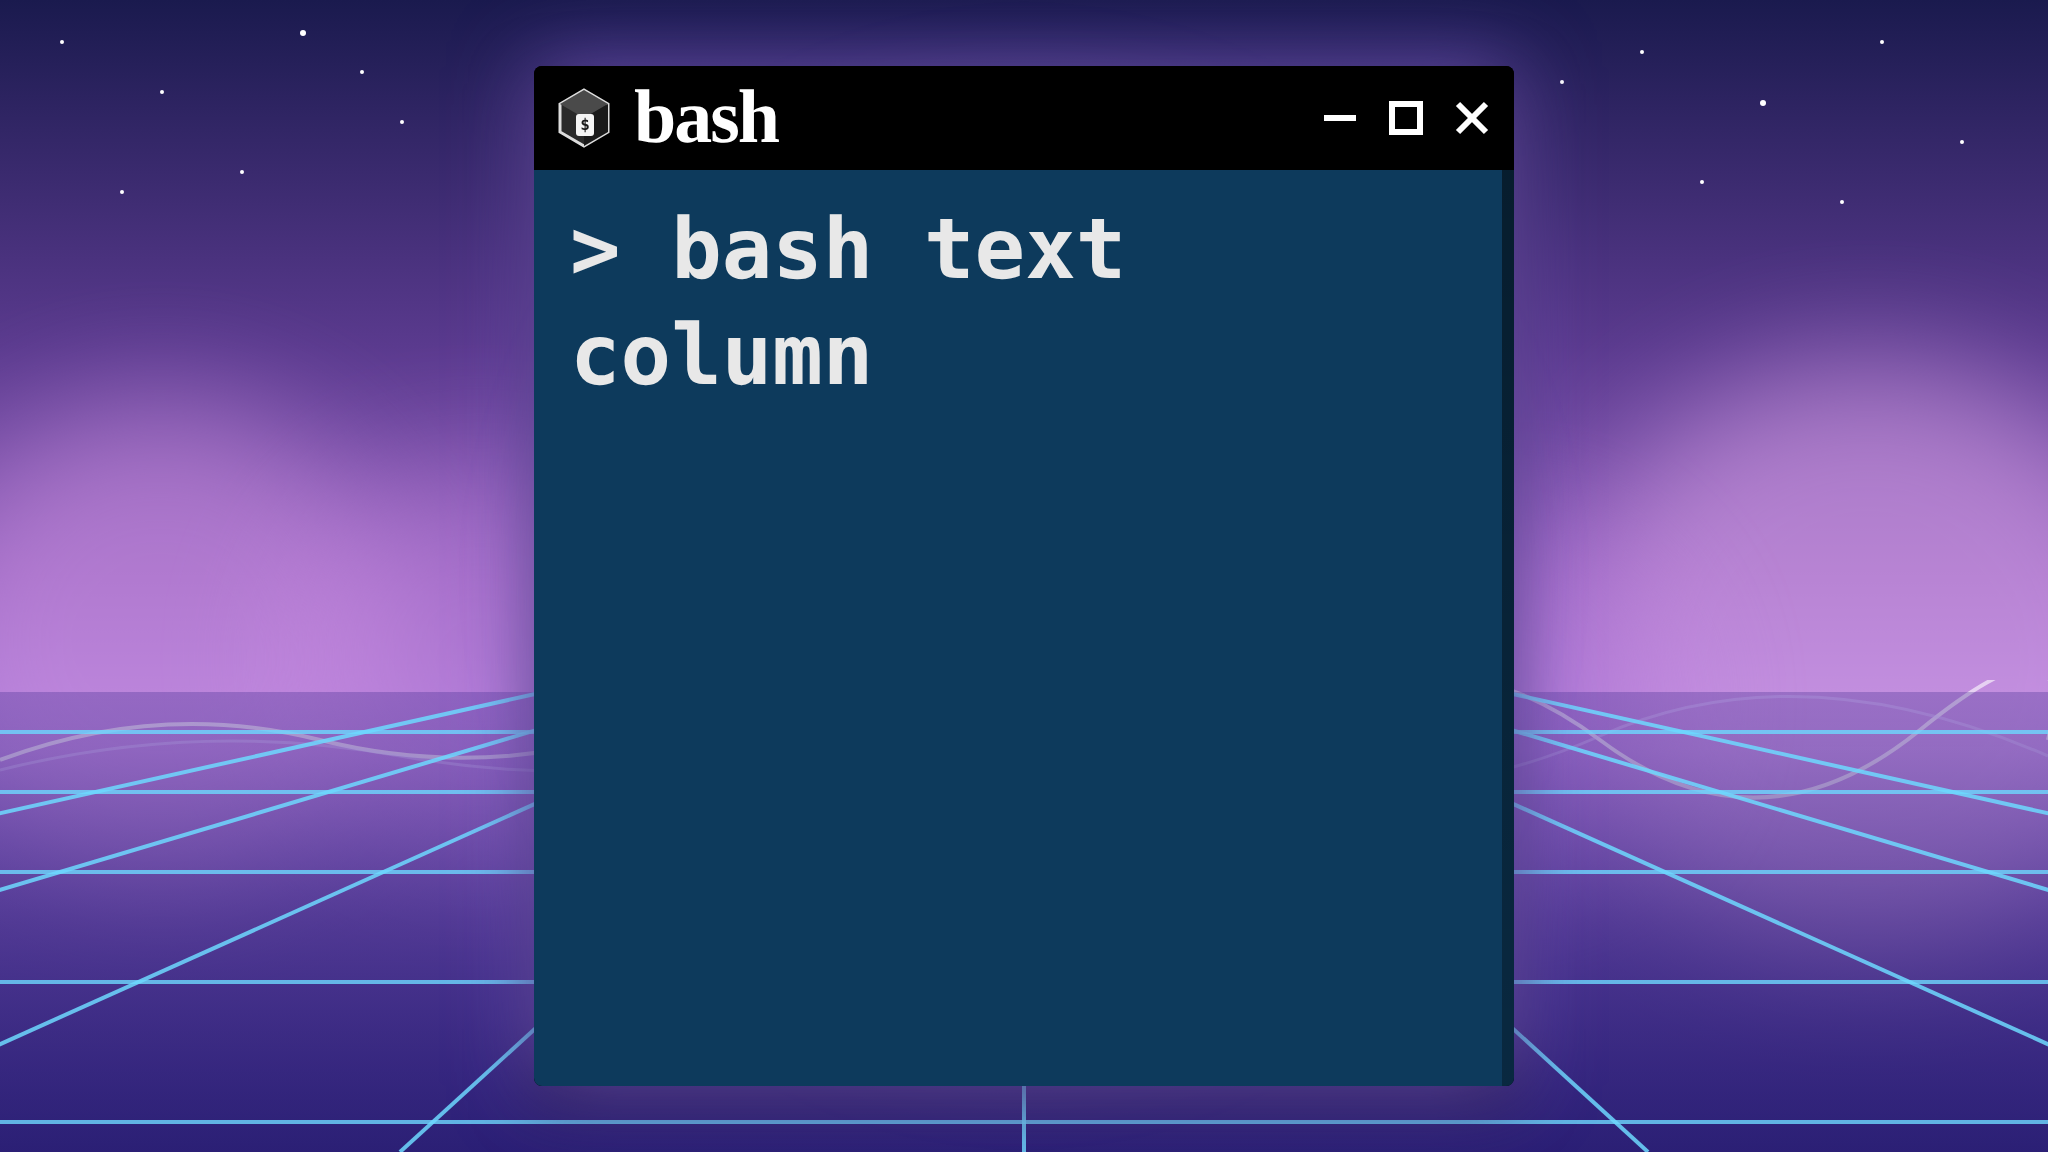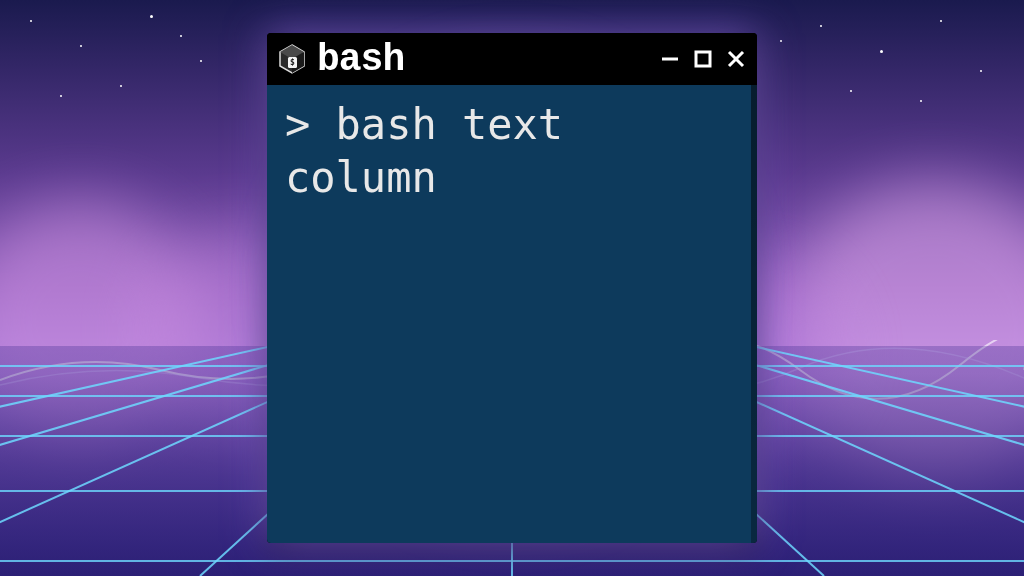--- a/index.html
+++ b/index.html
@@ -122,21 +122,21 @@
 
     .app-icon {
       width: 34px;
       height: 34px;
       display: flex;
       align-items: center;
       justify-content: center;
     }
 
     .title-text {
-      font-family: Liberation Mono, monospace;
+      font-family: Liberation Serif, serif;
       font-weight: 900;
       font-size: 38px;
       color: #fff;
       letter-spacing: -1px;
       flex: 1;
     }
 
     .window-controls {
       display: flex;
       align-items: center;
@@ -166,21 +166,21 @@
       bottom: 0;
       width: 6px;
       background: linear-gradient(180deg, rgba(0,0,0,0.5), rgba(0,0,0,0.3));
     }
 
     .prompt-line {
       font-family: 'Consolas', 'DejaVu Sans Mono', 'Courier New', monospace;
       font-size: 42px;
       line-height: 1.25;
       color: #e8e8e8;
-      font-weight: 400;
+      font-weight: 700;
       word-break: break-word;
     }
 
     .prompt-symbol {
       color: #e8e8e8;
     }
   </style>
 </head>
 <body>
 

